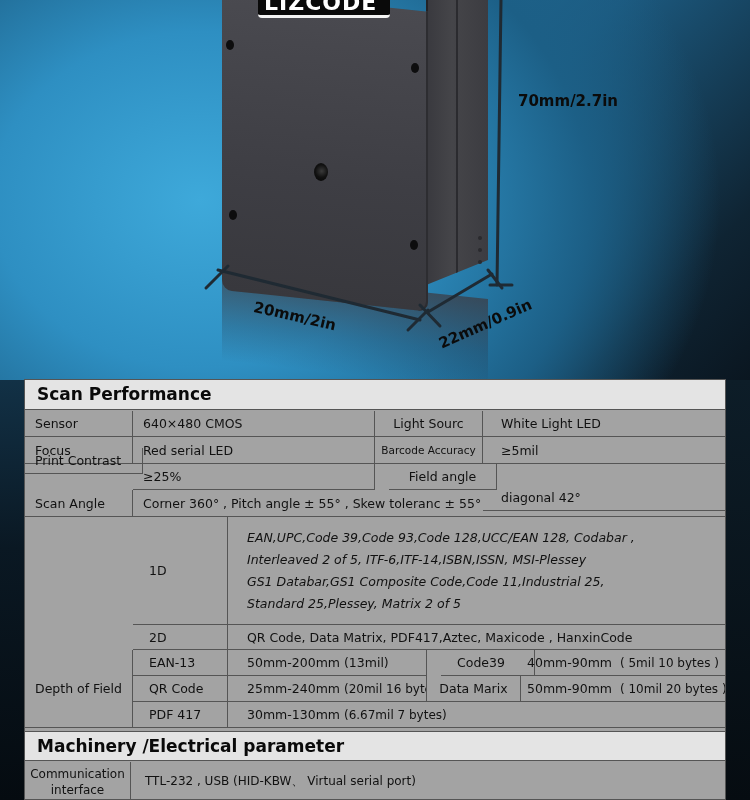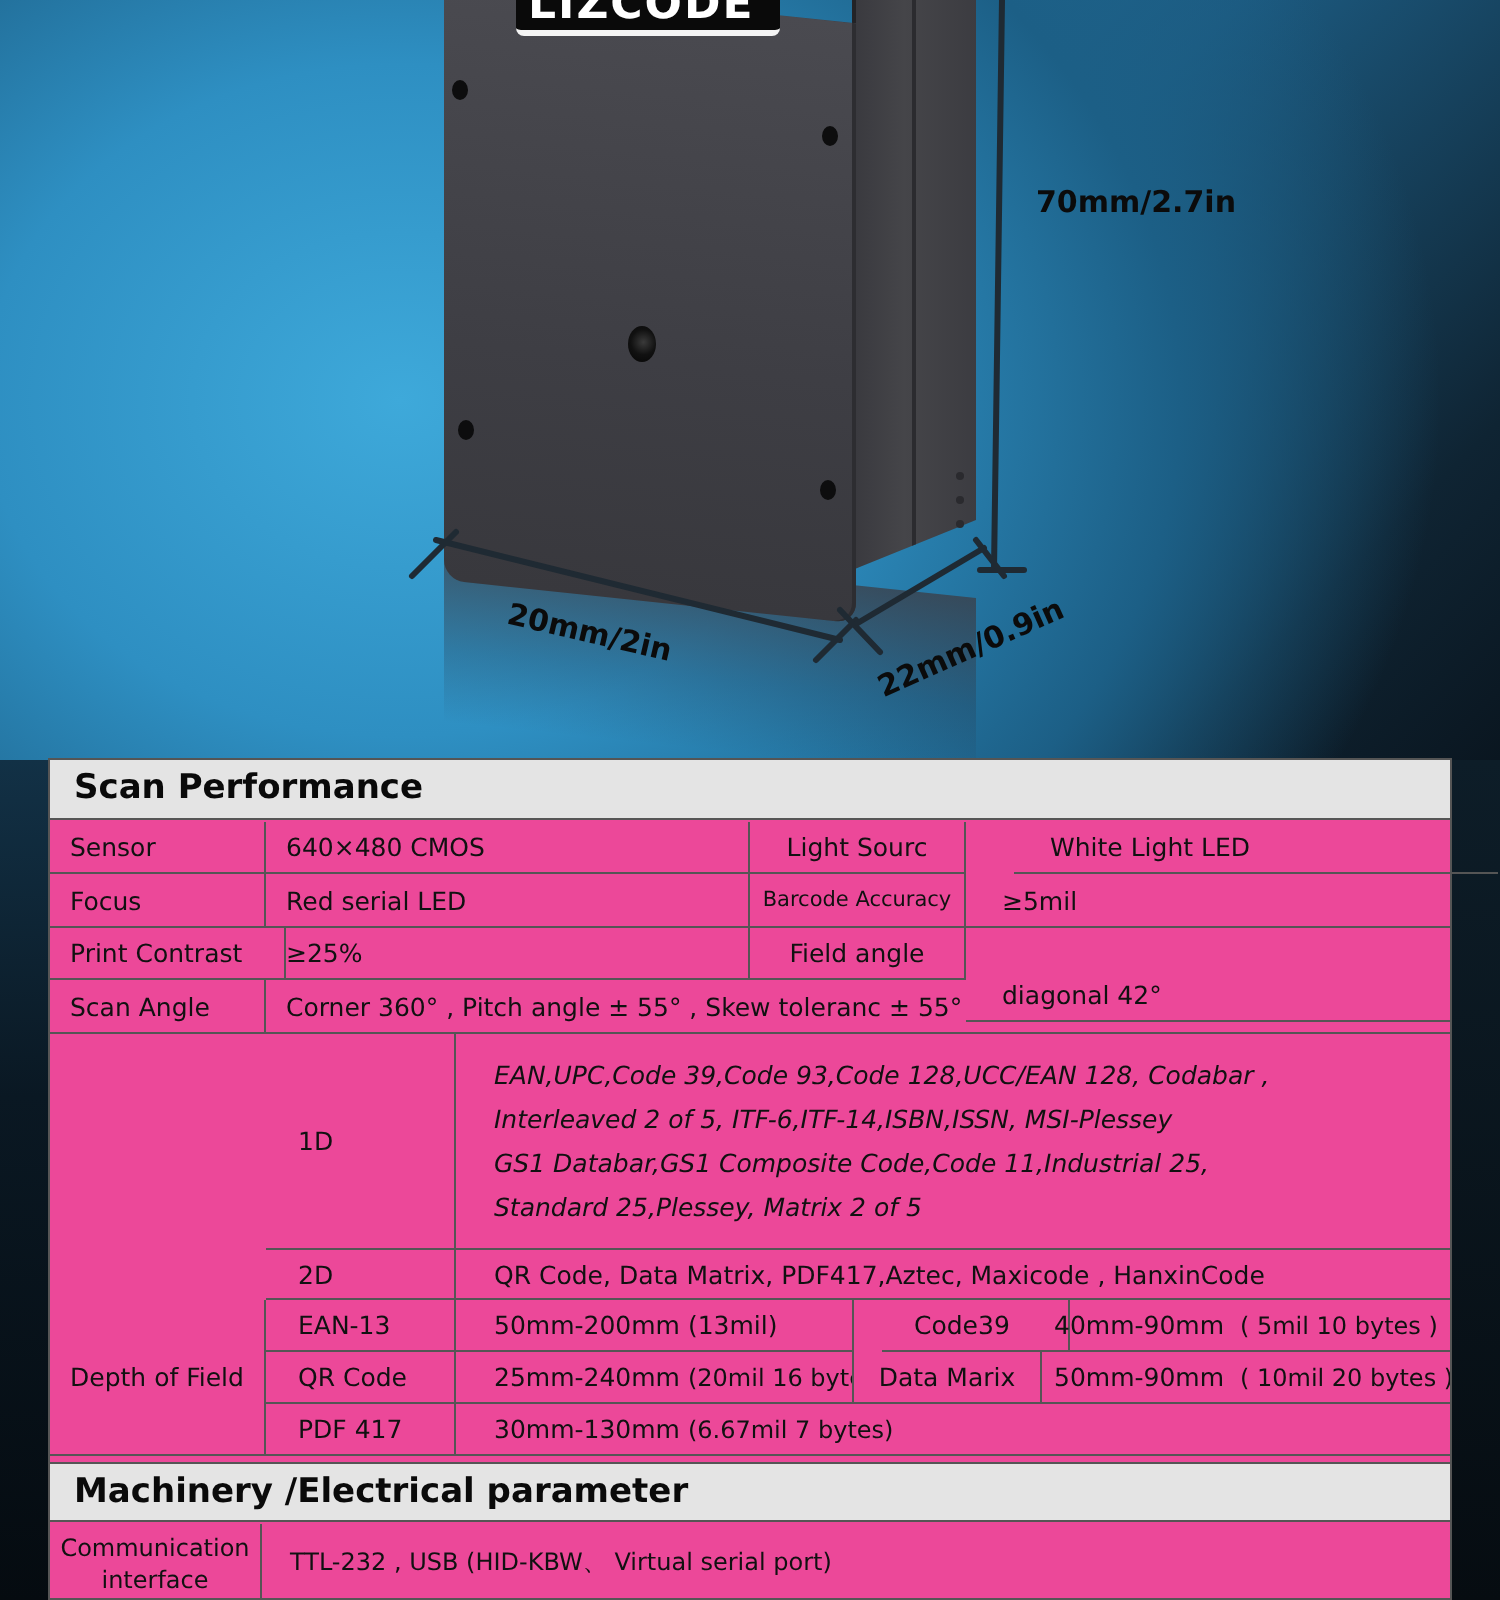--- a/index.html
+++ b/index.html
@@ -61,21 +61,21 @@
       background: linear-gradient(180deg, rgba(60,60,68,0.75) 0%, rgba(40,60,80,0.3) 60%, rgba(30,90,130,0) 100%);
       transform: skewY(6deg);
     }
     .dim-label {
       position: absolute; color: #0b0b0b; font-weight: bold; font-size: 15px;
       font-family: "DejaVu Sans", sans-serif; white-space: nowrap;
     }
     
     .spec {
       position: absolute; left: 24px; top: 379px; width: 702px; height: 421px;
-      background: #ec4899;
+      background: #a3a3a3;
       border: 1px solid #555;
       font-family: "DejaVu Sans", sans-serif;
       font-size: 12.5px; color: #111;
     }
     .sec-head {
       position: absolute; left: 0; width: 700px; height: 30px;
       background: #e4e4e4; font-weight: bold; font-size: 17px;
       padding: 4px 0 0 12px; color: #0a0a0a;
       border-bottom: 1px solid #555;
     }
@@ -130,30 +130,30 @@
 <div class="side-dark-left"></div>
 <div class="side-dark-right"></div>
 
 <div class="spec">
 
   <div class="sec-head" style="top:0;">Scan Performance</div>
 
   <div class="cell" style="left:0;top:31px;width:108px;height:26px;">Sensor</div>
   <div class="cell" style="left:108px;top:31px;width:242px;height:26px;">640×480 CMOS</div>
   <div class="cell center" style="left:350px;top:31px;width:108px;height:26px;">Light Sourc</div>
-  <div class="cell noright" style="left:482px;top:31px;width:242px;height:26px;padding-left:18px;">White Light LED</div>
+  <div class="cell noright" style="left:458px;top:31px;width:242px;height:26px;padding-left:18px;">White Light LED</div>
 
   <div class="cell" style="left:0;top:57px;width:108px;height:27px;">Focus</div>
   <div class="cell" style="left:108px;top:57px;width:242px;height:27px;">Red serial LED</div>
   <div class="cell center tiny" style="left:350px;top:57px;width:108px;height:27px;">Barcode Accuracy</div>
   <div class="cell noright" style="left:458px;top:57px;width:242px;height:27px;padding-left:18px;">≥5mil</div>
 
-  <div class="cell" style="left:0;top:84px;width:118px;height:26px;">Print Contrast</div>
+  <div class="cell" style="left:0;top:68px;width:118px;height:26px;">Print Contrast</div>
   <div class="cell" style="left:108px;top:84px;width:242px;height:26px;">≥25%</div>
-  <div class="cell center" style="left:350px;top:84px;width:108px;height:26px;">Field angle</div>
+  <div class="cell center" style="left:364px;top:84px;width:108px;height:26px;">Field angle</div>
   <div class="cell noright" style="left:458px;top:84px;width:242px;height:26px;padding-left:18px;margin-top:21px;">diagonal 42°</div>
 
   <div class="cell" style="left:0;top:110px;width:108px;height:27px;">Scan Angle</div>
   <div class="cell noright" style="left:108px;top:110px;width:592px;height:27px;">Corner 360° , Pitch angle ± 55° , Skew toleranc ± 55°</div>
 
   <div class="cell" style="left:108px;top:137px;width:95px;height:108px;padding-left:16px;">1D</div>
   <div class="cell noright multiline" style="left:203px;top:137px;width:497px;height:108px;padding-left:19px;font-style:italic;">
     <div>
       <div>EAN,UPC,Code 39,Code 93,Code 128,UCC/EAN 128, Codabar ,</div>
       <div>Interleaved 2 of 5, ITF-6,ITF-14,ISBN,ISSN, MSI-Plessey</div>

